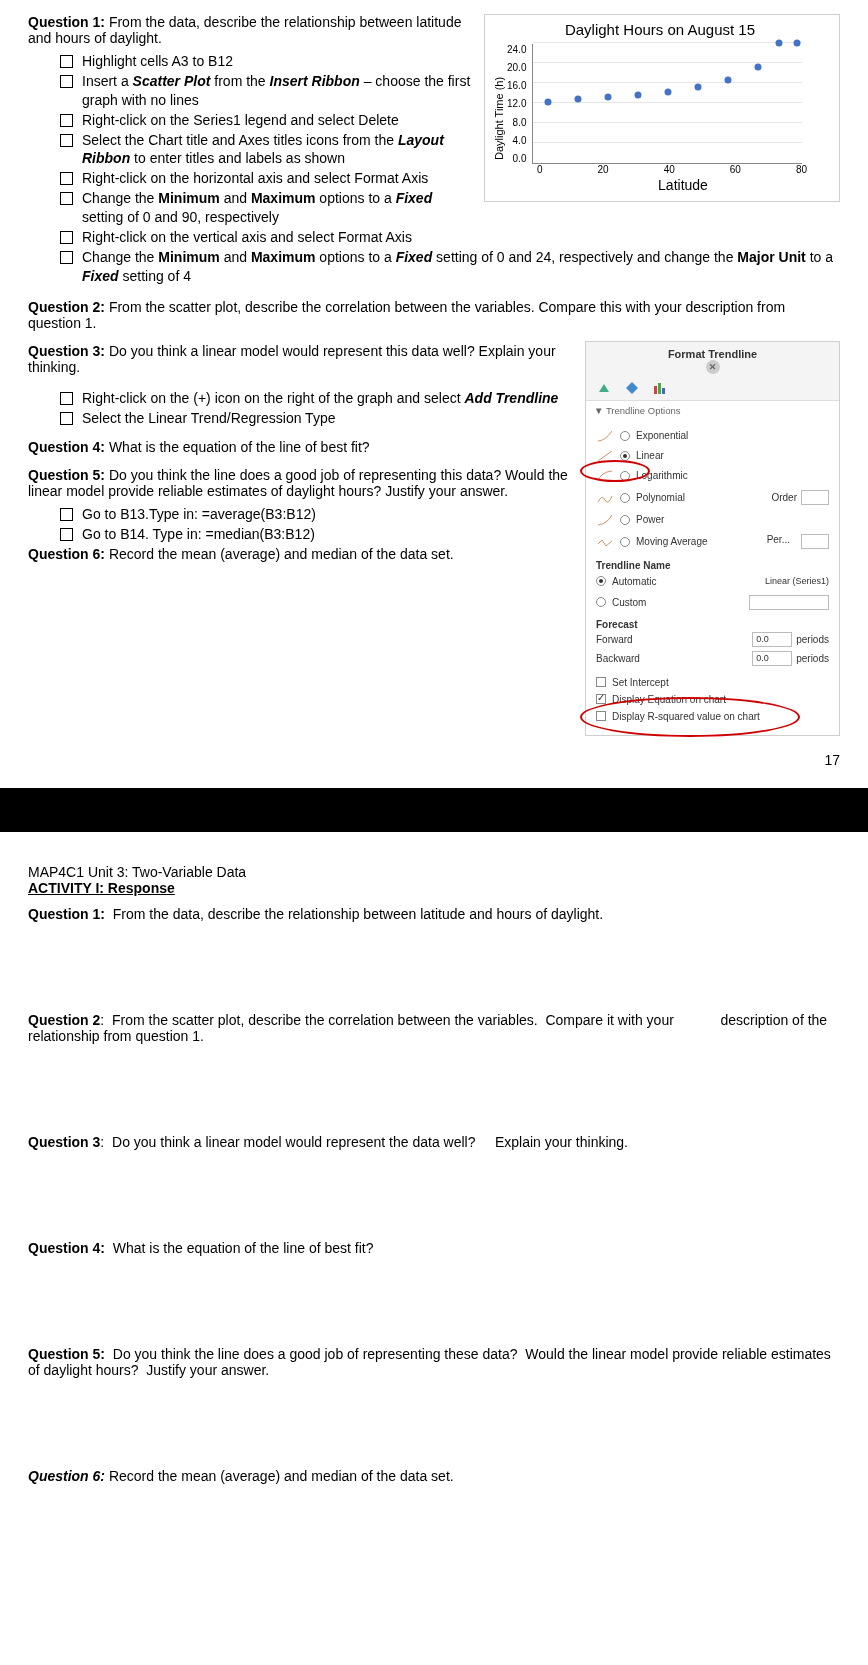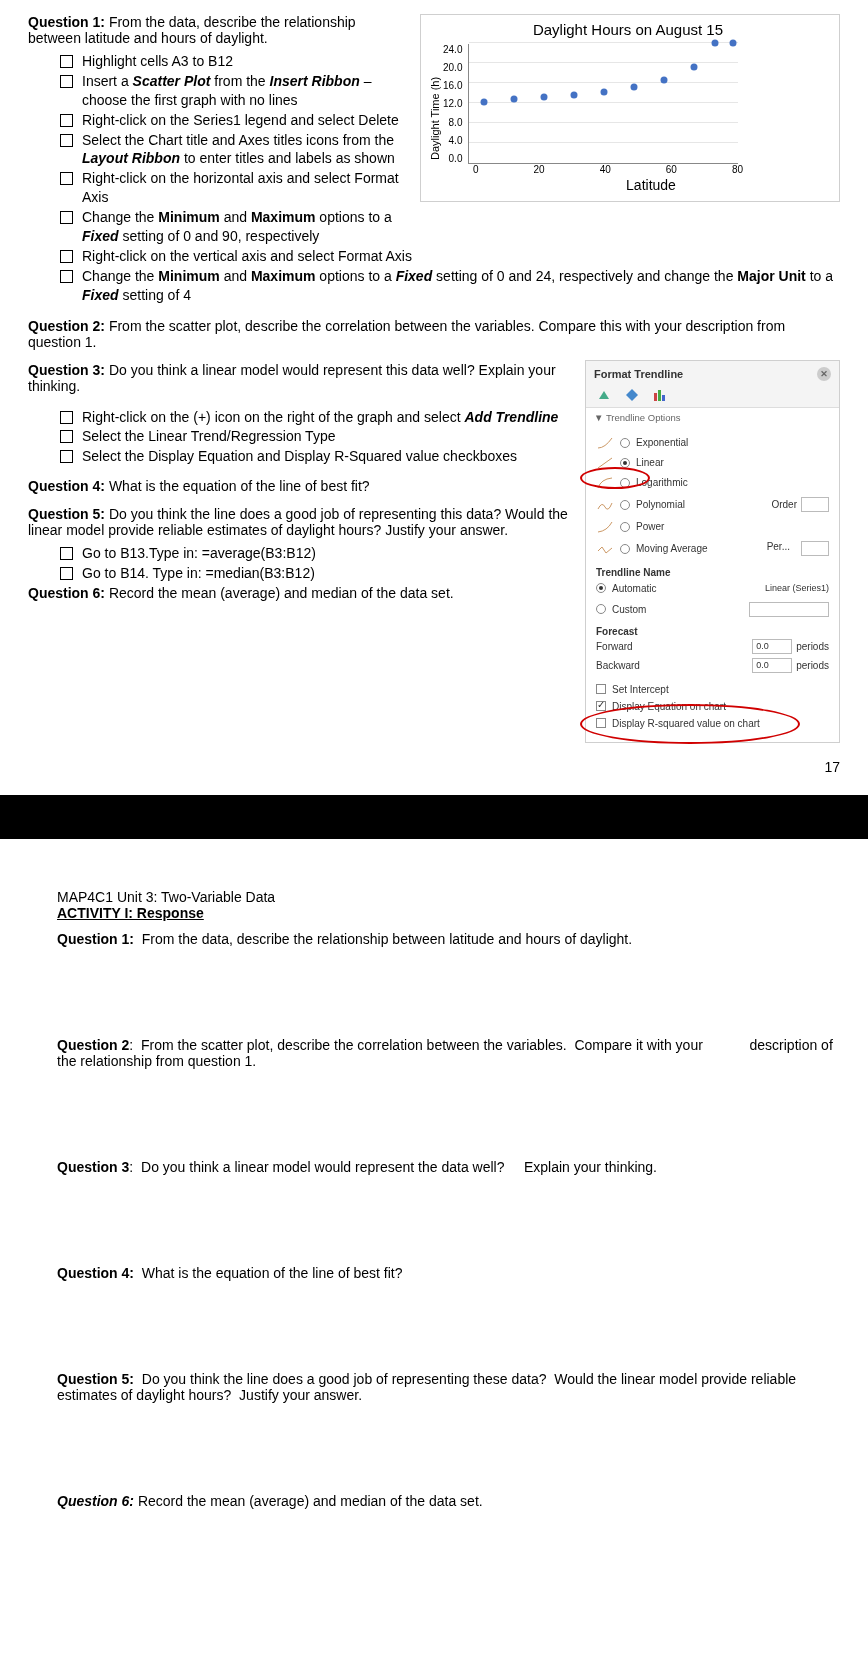--- a/index.html
+++ b/index.html
@@ -6,54 +6,54 @@
   body { font-family: "Century Gothic", "Avant Garde", sans-serif; font-size: 14px; color: #000; background: #fff; width: 868px; }
   .page1 { padding: 14px 28px 20px 28px; position: relative; }
   .q { margin-bottom: 6px; }
   .qlabel { font-weight: bold; display: inline; }
   .qtext { display: inline; }
   ul.checks { list-style: none; margin-left: 32px; margin-top: 2px; }
   ul.checks li { position: relative; padding-left: 22px; margin-bottom: 1px; line-height: 1.35; }
   ul.checks li::before { content: ""; position: absolute; left: 0; top: 3px; width: 11px; height: 11px; border: 1.6px solid #000; }
   b { font-weight: bold; }
   i { font-style: italic; }
-  .chart-wrap { float: right; width: 420px; border: 1px solid #cfcfcf; padding: 6px 10px 8px 6px; margin: 0 0 8px 12px; background: #fff; }
+  .chart-wrap { float: right; width: 356px; border: 1px solid #cfcfcf; padding: 6px 10px 8px 6px; margin: 0 0 8px 12px; background: #fff; }
   .chart-title { text-align: center; font-size: 15px; margin: 0 0 6px 0; }
   .chart-inner { display: flex; }
   .ylabel { writing-mode: vertical-rl; transform: rotate(180deg); font-size: 11px; text-align: center; padding: 0 2px; }
   .plot { flex: 1; }
   .yticks { display: flex; flex-direction: column; justify-content: space-between; font-size: 10px; text-align: right; height: 120px; padding-right: 4px;}
   .plotrow { display:flex; }
   .plotarea { position: relative; height: 120px; width: 270px; border-left: 1px solid #888; border-bottom: 1px solid #888; margin-left: 2px; }
   .gridline { position: absolute; left: 0; right: 0; border-top: 1px solid #e6e6e6; }
   .pt { position: absolute; width: 7px; height: 7px; border-radius: 50%; background: #4472c4; transform: translate(-50%,50%); }
   .xticks { display:flex; font-size:10px; margin-left: 30px; width:270px; justify-content: space-between; }
   .xlabel { text-align:center; font-size:14px; margin-left:30px; margin-top:2px; }
   .note { margin-top:4px; margin-left:4px; }
   sup { font-size:0.7em; }
   .q2,.q3,.q4,.q5,.q6 { margin-top:12px; }
   .trendline-panel { float:right; width:255px; border:1px solid #cfcfcf; background:#f4f4f4; font-family: Tahoma, Arial, sans-serif; font-size:10px; color:#333; margin:4px 0 8px 12px; position:relative; }
-  .tp-head { display:flex; justify-content:space-between; align-items:center; padding:6px 8px; font-weight:bold; font-size:11px; }
+  .tp-head { display:flex; justify-content:space-between; align-items:center; padding:6px 8px; font-weight:bold; font-size:11px;flex-direction:column; }
   .tp-close { width:14px; height:14px; border-radius:50%; background:#ccc; color:#666; display:flex; align-items:center; justify-content:center; font-size:9px; }
   .tp-tabs { display:flex; gap:12px; padding:0 10px 4px 10px; }
   .tp-tab { width:16px; height:16px; }
   .tp-section { background:#fff; padding:4px 8px; border-top:1px solid #ddd; font-size:9.5px; color:#666; }
   .tp-body { background:#fff; padding:6px 10px 10px 10px; }
   .opt { display:flex; align-items:center; gap:6px; padding:3px 0; }
   .opt .ico { width:18px; height:14px; display:flex; align-items:center; justify-content:center; }
   .radio { width:10px; height:10px; border:1px solid #888; border-radius:50%; display:inline-block; position:relative; }
   .radio.sel::after { content:""; position:absolute; inset:2px; border-radius:50%; background:#333; }
   .chk { width:10px; height:10px; border:1px solid #888; display:inline-block; position:relative; }
   .chk.sel::after { content:"✓"; position:absolute; top:-3px; left:0; font-size:10px; color:#333; }
   .row { display:flex; align-items:center; justify-content:space-between; padding:2px 0; }
   .tbox { border:1px solid #bbb; background:#fff; height:15px; font-size:9px; padding:0 3px; display:flex; align-items:center; }
   .circle-red { position:absolute; border:2px solid #d00000; border-radius:50%; pointer-events:none; }
   .page-num { text-align:right; font-size:14px; margin-top:8px; padding-right:0; }
   .blackbar { height:44px; background:#000; width:100%; }
-  .page2 { padding: 50px 28px 40px 28px; margin-left: 29px; }
+  .page2 { padding: 32px 28px 40px 28px; }
   .course { font-size:14px; }
   .activity { font-weight:bold; text-decoration: underline; font-size:14px; margin-bottom:10px; }
   .rq { margin-bottom: 90px; }
   .rq:last-child { margin-bottom: 20px; }
   .clear { clear:both; }
 </style>
 </head>
 <body>
 
 <div class="page1">
@@ -259,21 +259,20 @@
     </div>
   </div>
 
   <div class="q q3">
     <span class="qlabel">Question 3:</span>
     <span class="qtext"> Do you think a linear model would represent this data well? Explain your thinking.</span>
   </div>
   <ul class="checks" style="margin-top:14px">
     <li><span>Right-click on the (+) icon on the right of the graph and select </span><b><i>Add Trendline</i></b></li>
     <li><span>Select the Linear Trend/Regression Type</span></li>
-    <li><span>Select the Display Equation and Display R-Squared value checkboxes</span></li>
   </ul>
 
   <div class="q q4">
     <span class="qlabel">Question 4:</span>
     <span class="qtext"> What is the equation of the line of best fit?</span>
   </div>
 
   <div class="q q5">
     <span class="qlabel">Question 5:</span>
     <span class="qtext"> Do you think the line does a good job of representing this data? Would the linear model provide reliable estimates of daylight hours? Justify your answer.</span>

